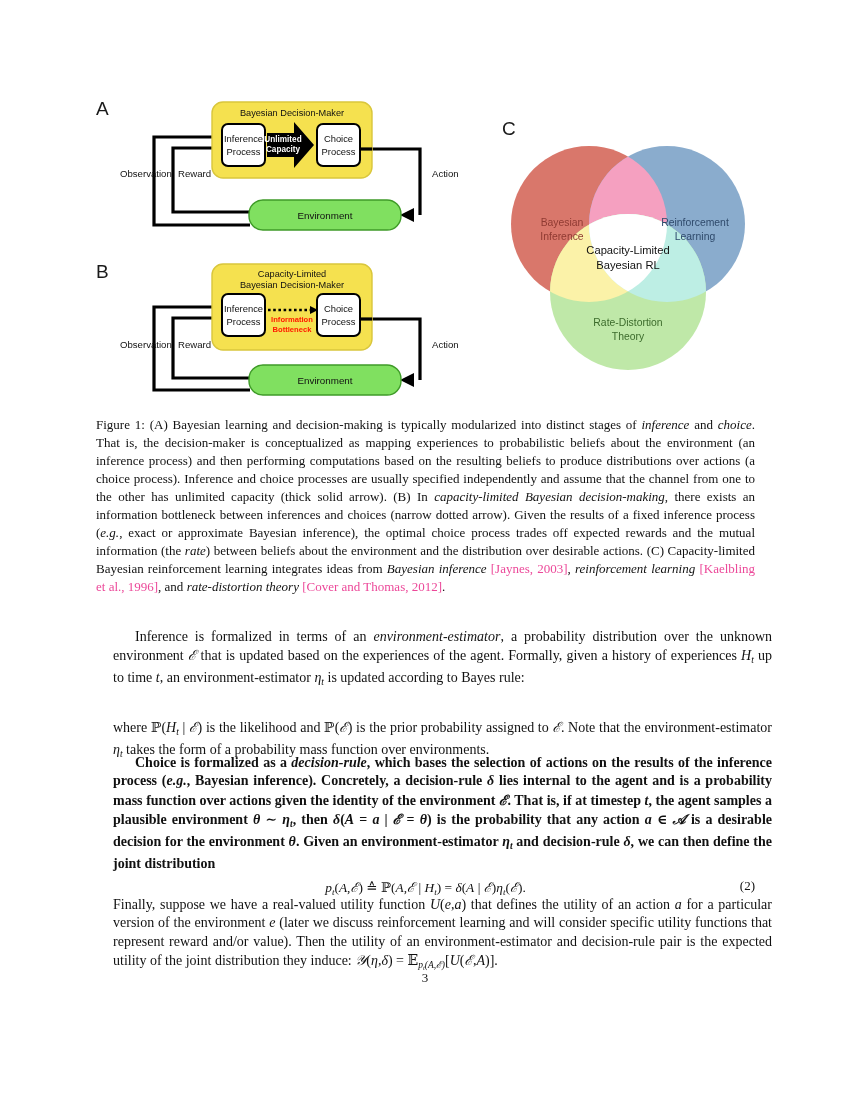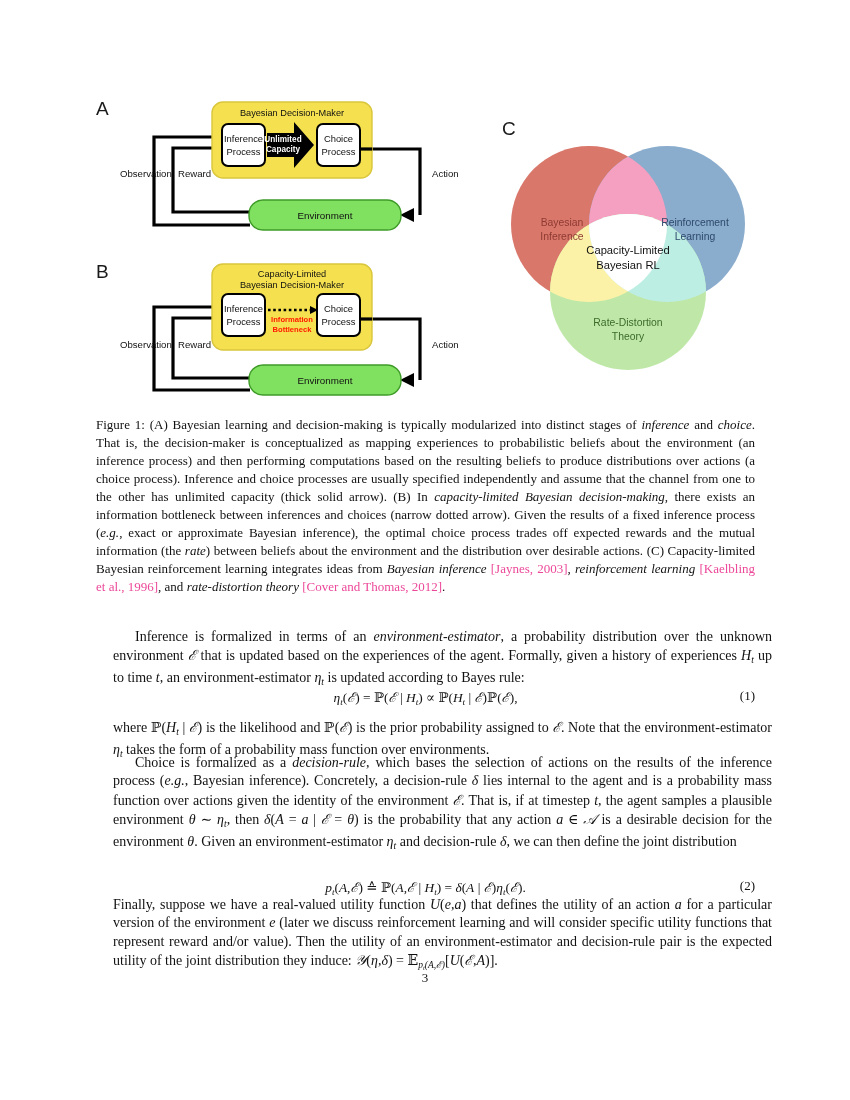--- a/index.html
+++ b/index.html
@@ -258,30 +258,26 @@
   </div>
 
   <div class="caption">
     <span>Figure 1:</span><span> (A) Bayesian learning and decision-making is typically modularized into distinct stages of </span><i>inference</i><span> and </span><i>choice</i><span>. That is, the decision-maker is conceptualized as mapping experiences to probabilistic beliefs about the environment (an inference process) and then performing computations based on the resulting beliefs to produce distributions over actions (a choice process). Inference and choice processes are usually specified independently and assume that the channel from one to the other has unlimited capacity (thick solid arrow). (B) In </span><i>capacity-limited Bayesian decision-making</i><span>, there exists an information bottleneck between inferences and choices (narrow dotted arrow). Given the results of a fixed inference process (</span><i>e.g.</i><span>, exact or approximate Bayesian inference), the optimal choice process trades off expected rewards and the mutual information (the </span><i>rate</i><span>) between beliefs about the environment and the distribution over desirable actions. (C) Capacity-limited Bayesian reinforcement learning integrates ideas from </span><i>Bayesian inference</i><span> </span><span class="cite">[Jaynes, 2003]</span><span>, </span><i>reinforcement learning</i><span> </span><span class="cite">[Kaelbling et al., 1996]</span><span>, and </span><i>rate-distortion theory</i><span> </span><span class="cite">[Cover and Thomas, 2012]</span><span>.</span>
   </div>
 
   <div class="body-block indent" style="top:628px;">
     <span>Inference is formalized in terms of an </span><i>environment-estimator</i><span>, a probability distribution over the unknown environment </span><span class="cal">ℰ</span><span> that is updated based on the experiences of the agent. Formally, given a history of experiences </span><span class="m">H<sub class="s">t</sub></span><span> up to time </span><span class="m">t</span><span>, an environment-estimator </span><span class="m">η<sub class="s">t</sub></span><span> is updated according to Bayes rule:</span>
   </div>
 
-  <div class="eqline" style="top:688px;">
-    <span><span class="m">η<sub class="s">t</sub></span>(<span class="cal">ℰ</span>) = <span class="bb">ℙ</span>(<span class="cal">ℰ</span>&nbsp;|&nbsp;<span class="m">H<sub class="s">t</sub></span>) ∝ <span class="bb">ℙ</span>(<span class="m">H<sub class="s">t</sub></span>&nbsp;|&nbsp;<span class="cal">ℰ</span>)<span class="bb">ℙ</span>(<span class="cal">ℰ</span>),</span>
-    <span class="eqnum">(1)</span>
-  </div>
 
   <div class="body-block" style="top:718px;">
     <span>where </span><span><span class="bb">ℙ</span>(<span class="m">H<sub class="s">t</sub></span>&nbsp;|&nbsp;<span class="cal">ℰ</span>)</span><span> is the likelihood and </span><span><span class="bb">ℙ</span>(<span class="cal">ℰ</span>)</span><span> is the prior probability assigned to </span><span class="cal">ℰ</span><span>. Note that the environment-estimator </span><span class="m">η<sub class="s">t</sub></span><span> takes the form of a probability mass function over environments.</span>
   </div>
 
-  <div class="body-block indent" style="top:754px;">
+  <div class="body-block indent" style="top:754px;font-weight:bold;">
     <span>Choice is formalized as a </span><i>decision-rule</i><span>, which bases the selection of actions on the results of the inference process (</span><i>e.g.</i><span>, Bayesian inference). Concretely, a decision-rule </span><span class="m">δ</span><span> lies internal to the agent and is a probability mass function over actions given the identity of the environment </span><span class="cal">ℰ</span><span>. That is, if at timestep </span><span class="m">t</span><span>, the agent samples a plausible environment </span><span><span class="m">θ</span> ∼ <span class="m">η<sub class="s">t</sub></span></span><span>, then </span><span><span class="m">δ</span>(<span class="m">A</span> = <span class="m">a</span>&nbsp;|&nbsp;<span class="cal">ℰ</span> = <span class="m">θ</span>)</span><span> is the probability that any action </span><span><span class="m">a</span> ∈ <span class="cal">𝒜</span></span><span> is a desirable decision for the environment </span><span class="m">θ</span><span>. Given an environment-estimator </span><span class="m">η<sub class="s">t</sub></span><span> and decision-rule </span><span class="m">δ</span><span>, we can then define the joint distribution</span>
   </div>
 
   <div class="eqline" style="top:866px;margin-top:12px;">
     <span><span class="m">p<sub class="s">t</sub></span>(<span class="m">A</span>,<span class="cal">ℰ</span>) ≙ <span class="bb">ℙ</span>(<span class="m">A</span>,<span class="cal">ℰ</span>&nbsp;|&nbsp;<span class="m">H<sub class="s">t</sub></span>) = <span class="m">δ</span>(<span class="m">A</span>&nbsp;|&nbsp;<span class="cal">ℰ</span>)<span class="m">η<sub class="s">t</sub></span>(<span class="cal">ℰ</span>).</span>
     <span class="eqnum">(2)</span>
   </div>
 
   <div class="body-block" style="top:896px;">
     <span>Finally, suppose we have a real-valued utility function </span><span><span class="m">U</span>(<span class="m">e</span>,<span class="m">a</span>)</span><span> that defines the utility of an action </span><span class="m">a</span><span> for a particular version of the environment </span><span class="m">e</span><span> (later we discuss reinforcement learning and will consider specific utility functions that represent reward and/or value). Then the utility of an environment-estimator and decision-rule pair is the expected utility of the joint distribution they induce: </span><span><span class="cal">𝒴</span>(<span class="m">η</span>,<span class="m">δ</span>) = <span class="bb">𝔼</span><sub class="s"><span class="m">p<sub class="s">t</sub></span>(<span class="m">A</span>,<span class="cal">ℰ</span>)</sub>[<span class="m">U</span>(<span class="cal">ℰ</span>,<span class="m">A</span>)]</span>.

